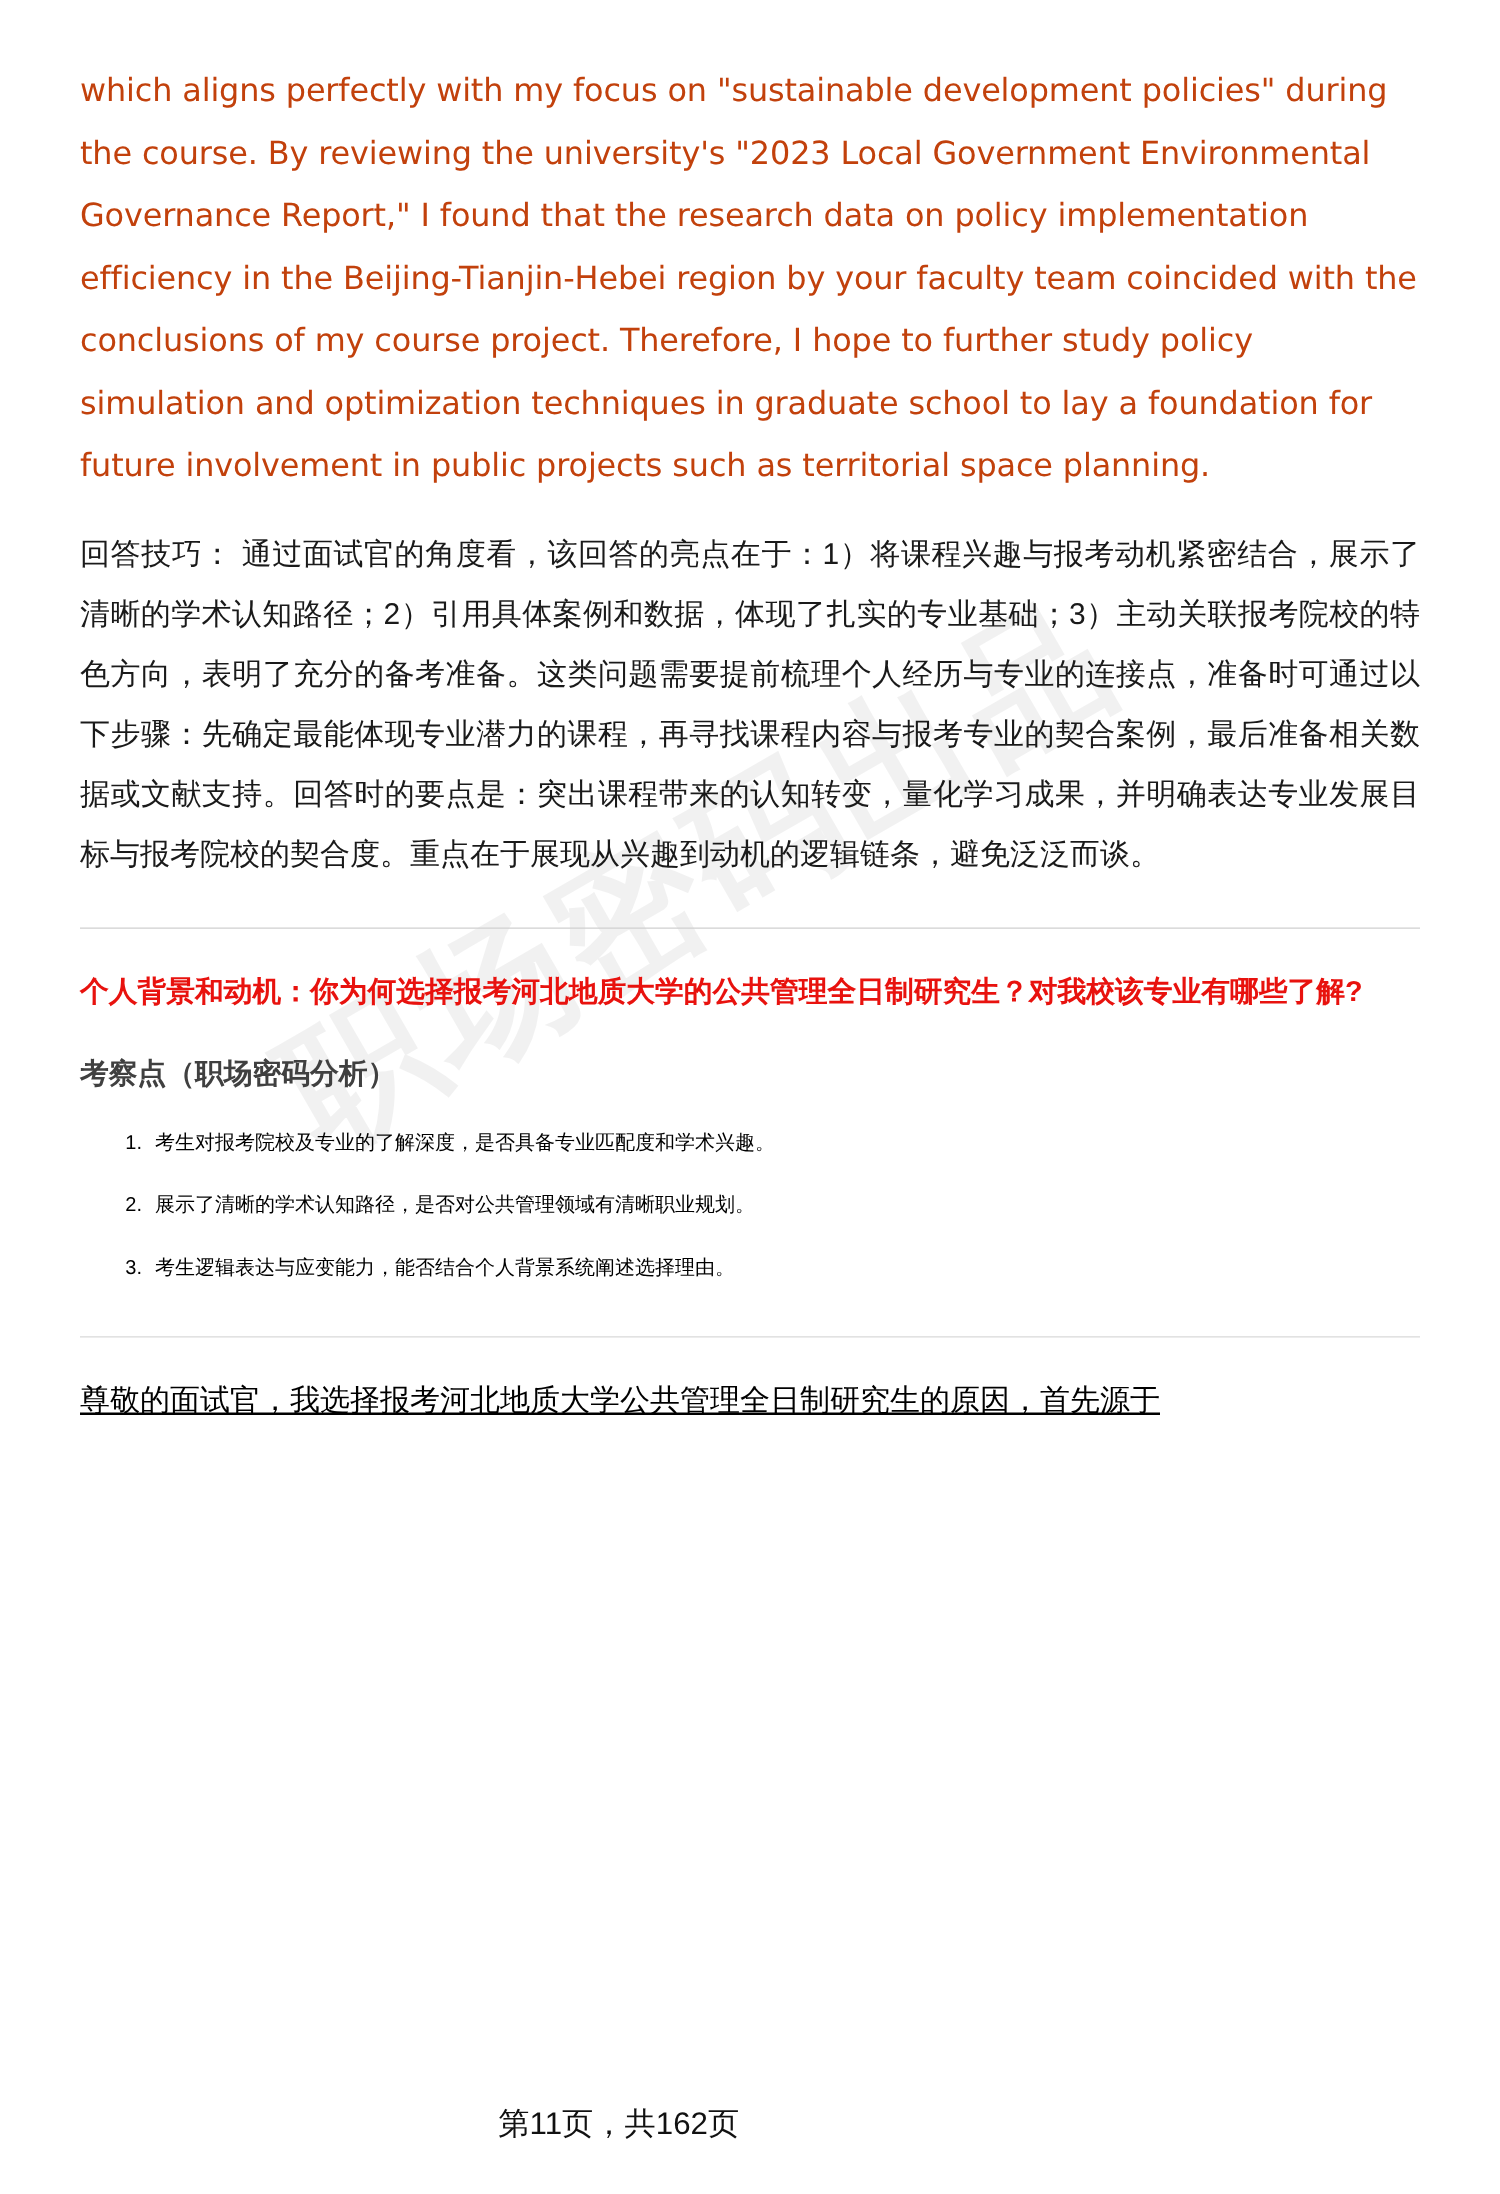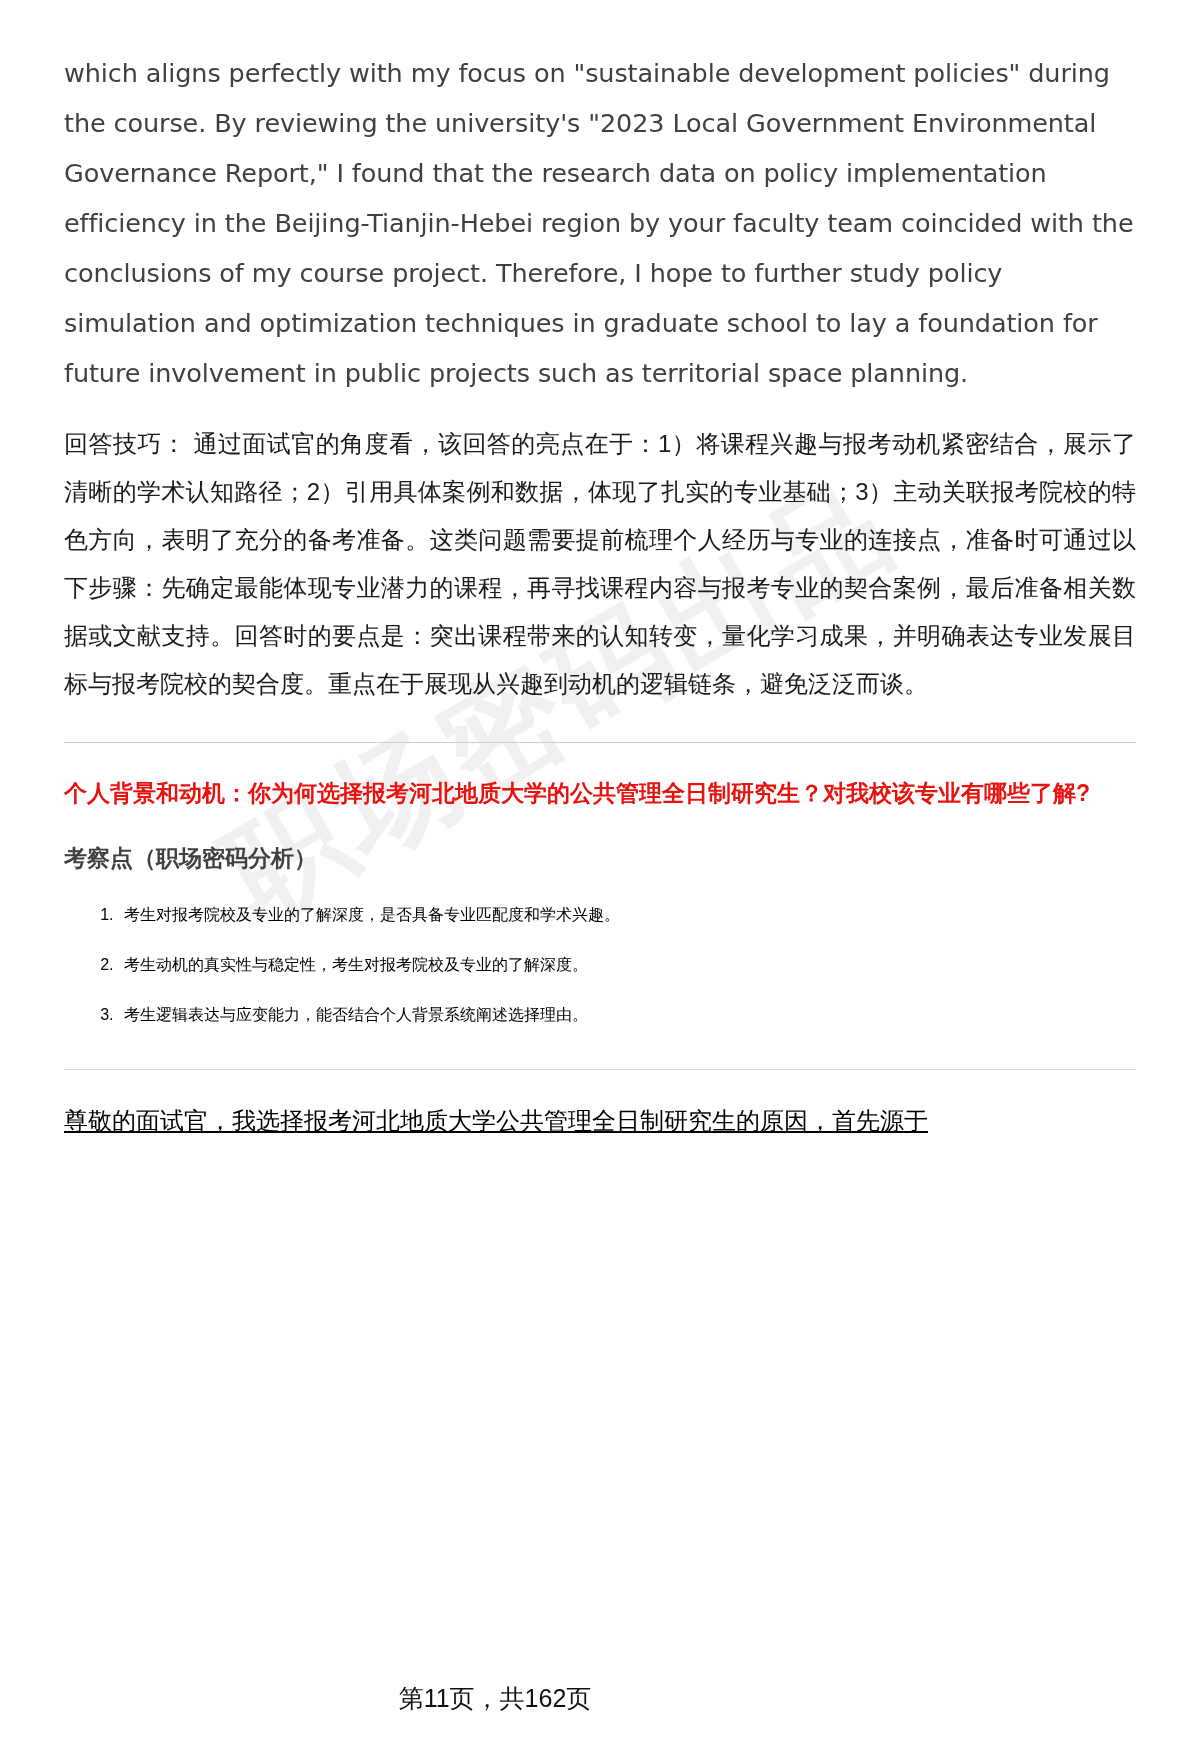--- a/index.html
+++ b/index.html
@@ -47,21 +47,21 @@
     font-family: "DejaVu Sans", sans-serif;
   }
   .content {
     position: relative;
     z-index: 2;
   }
   p.en {
     font-size: 25.5px;
     line-height: 50px;
     margin: 0 0 22px 0;
-    color: #404040;
+    color: #c2410c;
     font-family: "DejaVu Sans", sans-serif;
     letter-spacing: -0.1px;
   }
   p.cn {
     font-size: 24px;
     line-height: 48px;
     margin: 0 0 10px 0;
     color: #1a1a1a;
     text-align: justify;
   }
@@ -136,21 +136,21 @@
     <p class="cn">回答技巧： 通过面试官的角度看，该回答的亮点在于：1）将课程兴趣与报考动机紧密结合，展示了清晰的学术认知路径；2）引用具体案例和数据，体现了扎实的专业基础；3）主动关联报考院校的特色方向，表明了充分的备考准备。这类问题需要提前梳理个人经历与专业的连接点，准备时可通过以下步骤：先确定最能体现专业潜力的课程，再寻找课程内容与报考专业的契合案例，最后准备相关数据或文献支持。回答时的要点是：突出课程带来的认知转变，量化学习成果，并明确表达专业发展目标与报考院校的契合度。重点在于展现从兴趣到动机的逻辑链条，避免泛泛而谈。</p>
 
     <hr class="rule">
 
     <div class="q-heading">个人背景和动机：你为何选择报考河北地质大学的公共管理全日制研究生？对我校该专业有哪些了解?</div>
 
     <div class="sub-heading">考察点（职场密码分析）</div>
 
     <ol class="points">
       <li>考生对报考院校及专业的了解深度，是否具备专业匹配度和学术兴趣。</li>
-      <li>考生动机的真实性与稳定性，考生对报考院校及专业的了解深度。</li>
+      <li>展示了清晰的学术认知路径，是否对公共管理领域有清晰职业规划。</li>
       <li>考生逻辑表达与应变能力，能否结合个人背景系统阐述选择理由。</li>
     </ol>
 
     <hr class="rule light">
 
 
     <div class="answer-body">尊敬的面试官，我选择报考河北地质大学公共管理全日制研究生的原因，首先源于</div>
 
   </div>
 </div>

